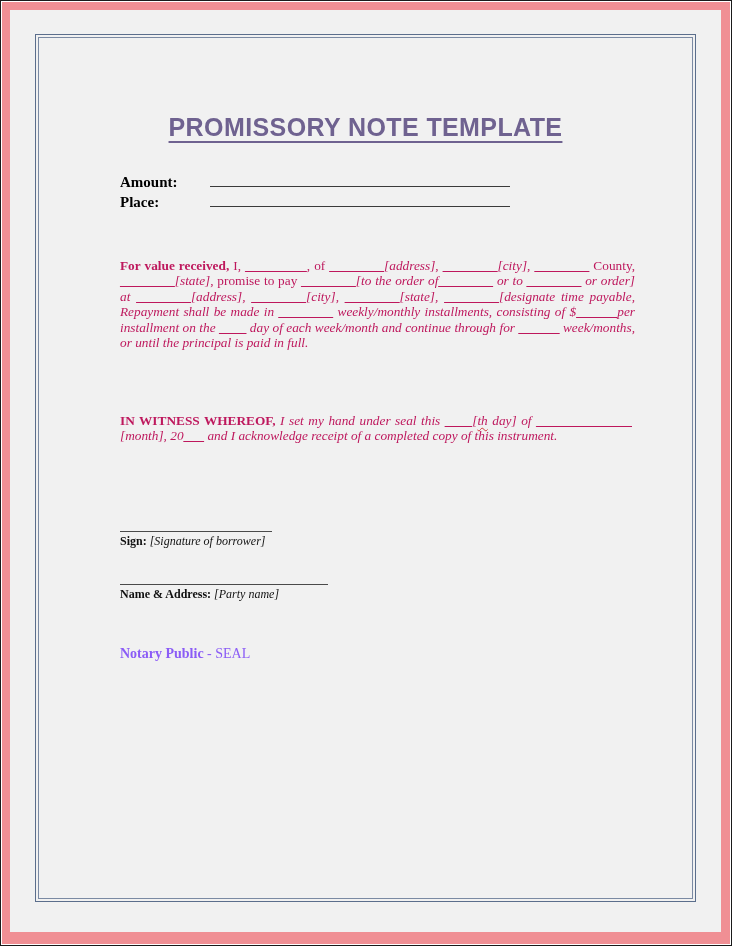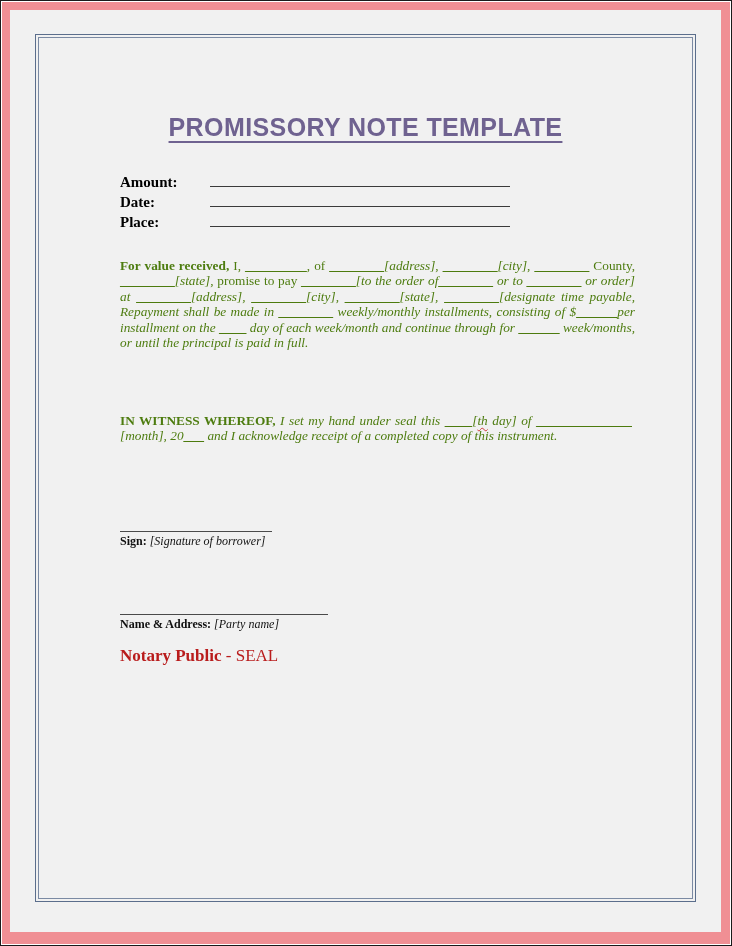--- a/index.html
+++ b/index.html
@@ -114,21 +114,21 @@
     flex: 1 1 auto;
     border-bottom: 1.3px solid #3b3b3b;
     height: 13px;
   }
 
   
   .para {
     position: absolute;
     font-size: 13.3px;
     line-height: 15.4px;
-    color: #4d7c0f;
+    color: #be185d;
     text-align: justify;
   }
   .para-value {
     left: 110px;
     top: 248px;
     width: 515px;
   }
   .para-witness {
     left: 110px;
     top: 403px;
@@ -152,32 +152,32 @@
     height: 1px;
   }
   .sig-caption {
     margin-top: 2px;
     font-size: 12px;
     color: #111;
     white-space: nowrap;
   }
   .sig-sign     { left: 110px; top: 520px; }
   .sig-sign .sig-line { width: 152px; }
-  .sig-name     { left: 110px; top: 603px; }
+  .sig-name     { left: 110px; top: 573px; }
   .sig-name .sig-line { width: 208px; }
 
   
   .notary-block {
     position: absolute;
     left: 110px;
     top: 636px;
   }
   .notary-line {
-    font-size: 17px;
-    color: #b91c1c;
+    font-size: 14px;
+    color: #8b5cf6;
     white-space: nowrap;
   }
   .notary-line + .notary-line { margin-top: 22px; }
   .notary-strong { font-weight: bold; }
 </style>
 </head>
 <body>
 
 <div class="page-frame">
   <div class="red-band top"></div>
@@ -191,24 +191,20 @@
     <div class="content">
 
       <div class="doc-title">PROMISSORY NOTE TEMPLATE</div>
 
       <div class="field-block">
         <div class="field-row">
           <span class="field-label">Amount:</span>
           <span class="field-line"></span>
         </div>
         <div class="field-row">
-          <span class="field-label">Date:</span>
-          <span class="field-line"></span>
-        </div>
-        <div class="field-row">
           <span class="field-label">Place:</span>
           <span class="field-line"></span>
         </div>
       </div>
 
       <div class="para para-value"><span class="b">For value received,</span><span> I, </span><span class="blank">_________</span><span>, of </span><span class="blank">________</span><span class="i">[address]</span><span>, </span><span class="blank">________</span><span class="i">[city]</span><span>, </span><span class="blank">________</span><span> County, </span><span class="blank">________</span><span class="i">[state]</span><span>, promise to pay </span><span class="blank">________</span><span class="i">[to the order of</span><span class="blank i">________</span><span class="i"> or to </span><span class="blank i">________</span><span class="i"> or order]</span><span class="i"> at </span><span class="blank i">________</span><span class="i">[address]</span><span class="i">, </span><span class="blank i">________</span><span class="i">[city]</span><span class="i">, </span><span class="blank i">________</span><span class="i">[state]</span><span class="i">, </span><span class="blank i">________</span><span class="i">[designate time payable, Repayment shall be made in </span><span class="blank i">________</span><span class="i"> weekly/monthly installments, consisting of $</span><span class="blank i">______</span><span class="i">per installment on the </span><span class="blank i">____</span><span class="i"> day of each week/month and continue through for </span><span class="blank i">______</span><span class="i"> week/months, or until the principal is paid in full.</span></div>
 
       <div class="para para-witness"><span class="b">IN WITNESS WHEREOF,</span><span class="i"> I set my hand under seal this </span><span class="blank i">____</span><span class="i">[</span><span class="i misspell">th</span><span class="i"> day]</span><span class="i"> of </span><span class="blank i">______________</span><span class="i"> [month], 20</span><span class="blank i">___</span><span class="i"> and I acknowledge receipt of a completed copy of this instrument.</span></div>
 
       <div class="sig-block sig-sign">

